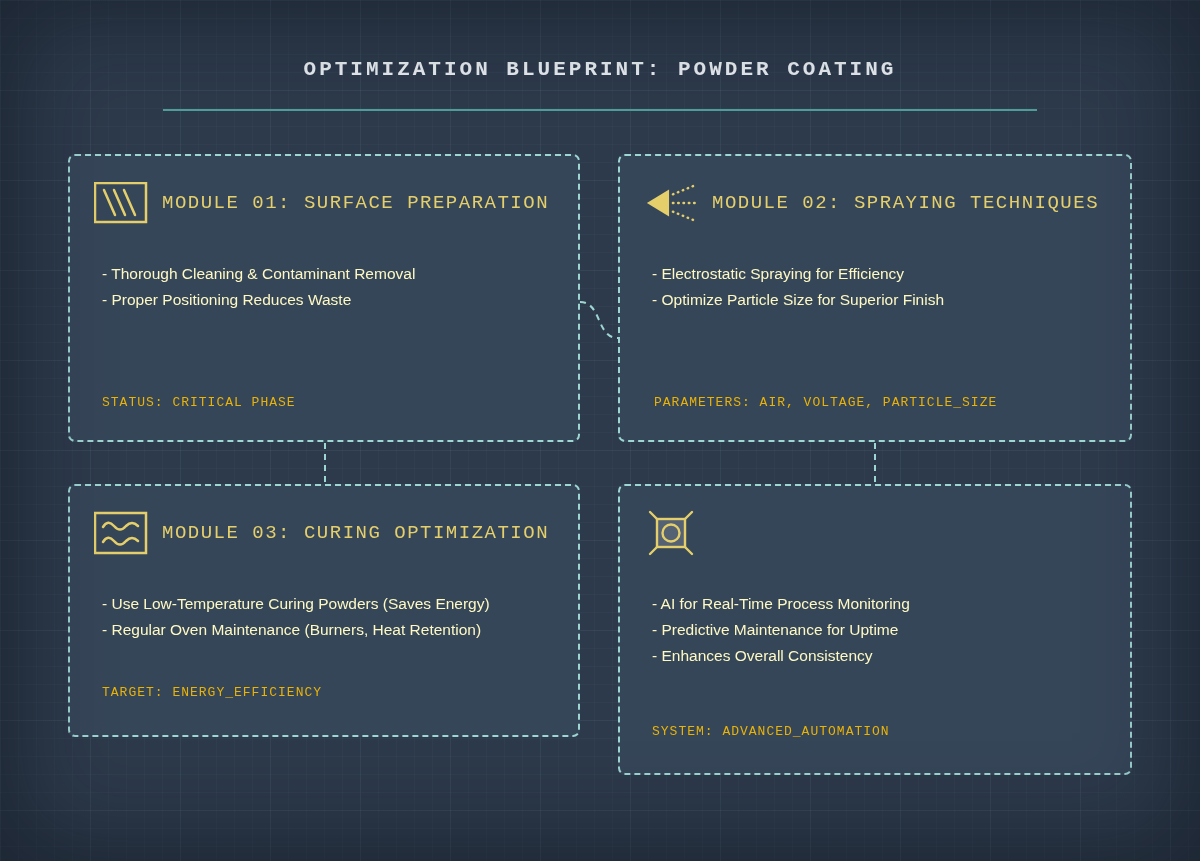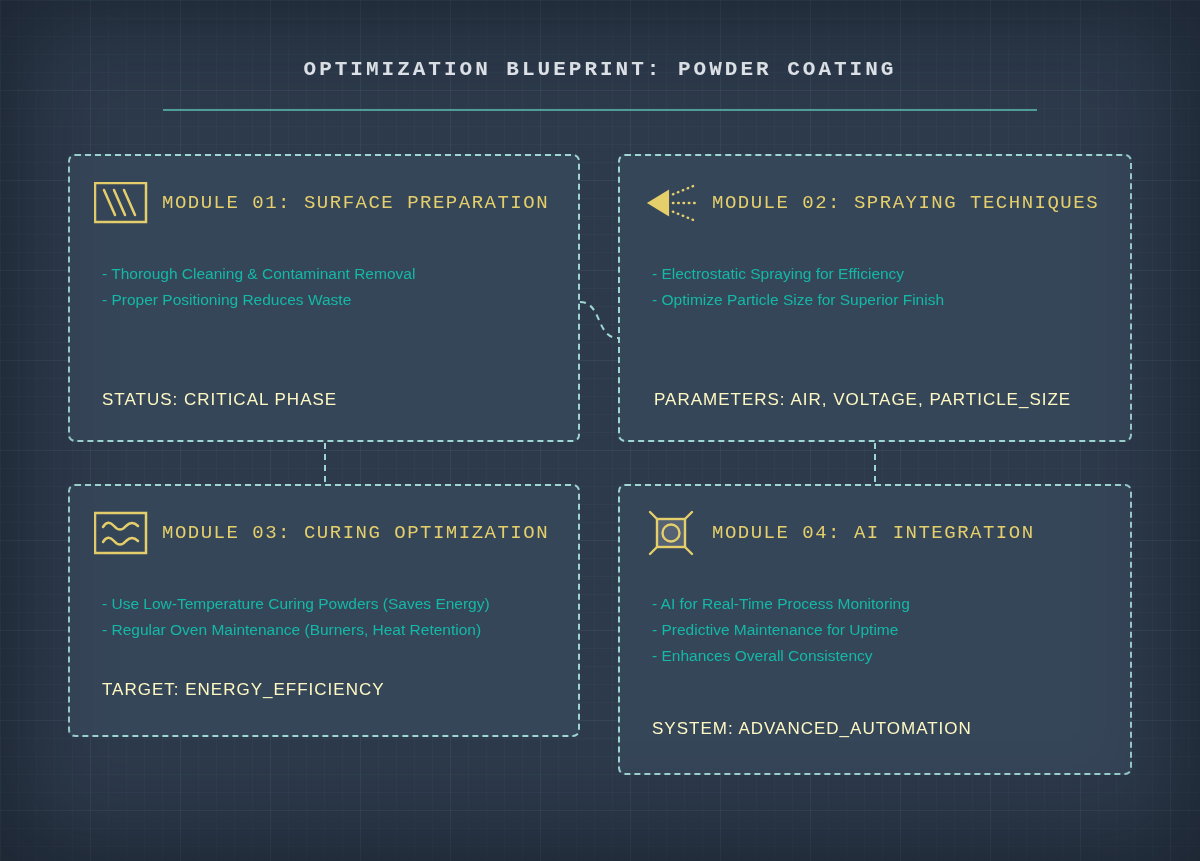--- a/index.html
+++ b/index.html
@@ -92,34 +92,34 @@
     letter-spacing: 1.5px;
     color: #e5cf6b;
     white-space: nowrap;
   }
 
   .card-body {
     position: absolute;
     top: 105px;
     left: 32px;
     right: 20px;
-    color: #14b8a6;
+    color: #fef9c3;
     font-size: 15.5px;
     line-height: 26px;
   }
   .bullet { white-space: nowrap; }
 
   .card-footer {
     position: absolute;
     left: 32px;
     bottom: 30px;
-    font-family: Liberation Sans, sans-serif;
-    font-size: 17px;
+    font-family: Liberation Mono, monospace;
+    font-size: 13px;
     letter-spacing: 1px;
-    color: #fef9c3;
+    color: #eab308;
     white-space: nowrap;
   }
   .card-m2 .card-footer { left: 34px; }
   .card-m3 .card-footer { bottom: 35px; }
   .card-m4 .card-footer { bottom: 34px; }
 </style>
 </head>
 <body>
 
 <div class="canvas">
@@ -204,21 +204,20 @@
           <g stroke="#e5cf6b" stroke-width="2.4" stroke-linecap="round">
             <line x1="10" y1="10" x2="3" y2="3"></line>
             <line x1="38" y1="10" x2="45" y2="3"></line>
             <line x1="10" y1="38" x2="3" y2="45"></line>
             <line x1="38" y1="38" x2="45" y2="45"></line>
           </g>
           <rect x="10" y="10" width="28" height="28" fill="rgba(222,230,240,0.18)" stroke="#e5cf6b" stroke-width="2.4"></rect>
           <circle cx="24" cy="24" r="8.5" fill="none" stroke="#e5cf6b" stroke-width="2.4"></circle>
         </svg>
       </span>
-      <h2 class="card-title">MODULE 04: AI INTEGRATION</h2>
     </div>
     <div class="card-body">
       <div class="bullet">- AI for Real-Time Process Monitoring</div>
       <div class="bullet">- Predictive Maintenance for Uptime</div>
       <div class="bullet">- Enhances Overall Consistency</div>
     </div>
     <div class="card-footer">SYSTEM: ADVANCED_AUTOMATION</div>
   </section>
 
 </div>

